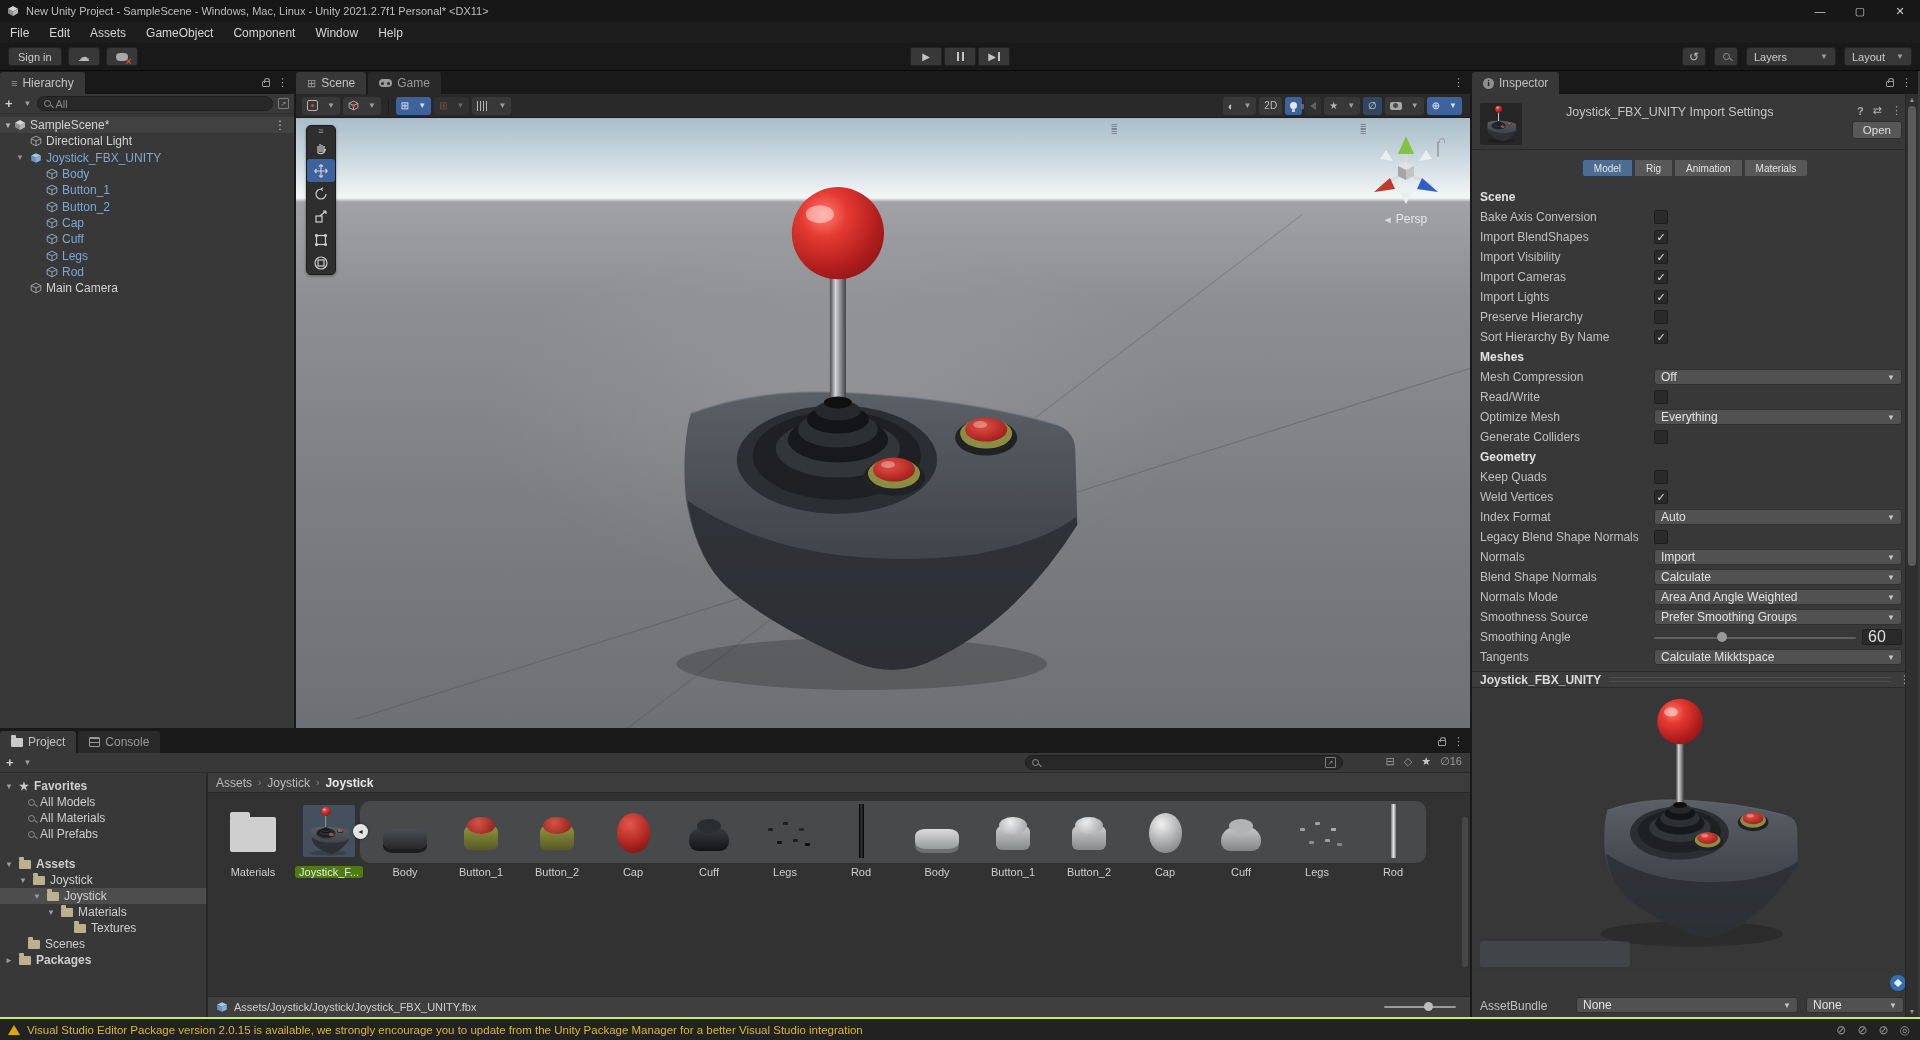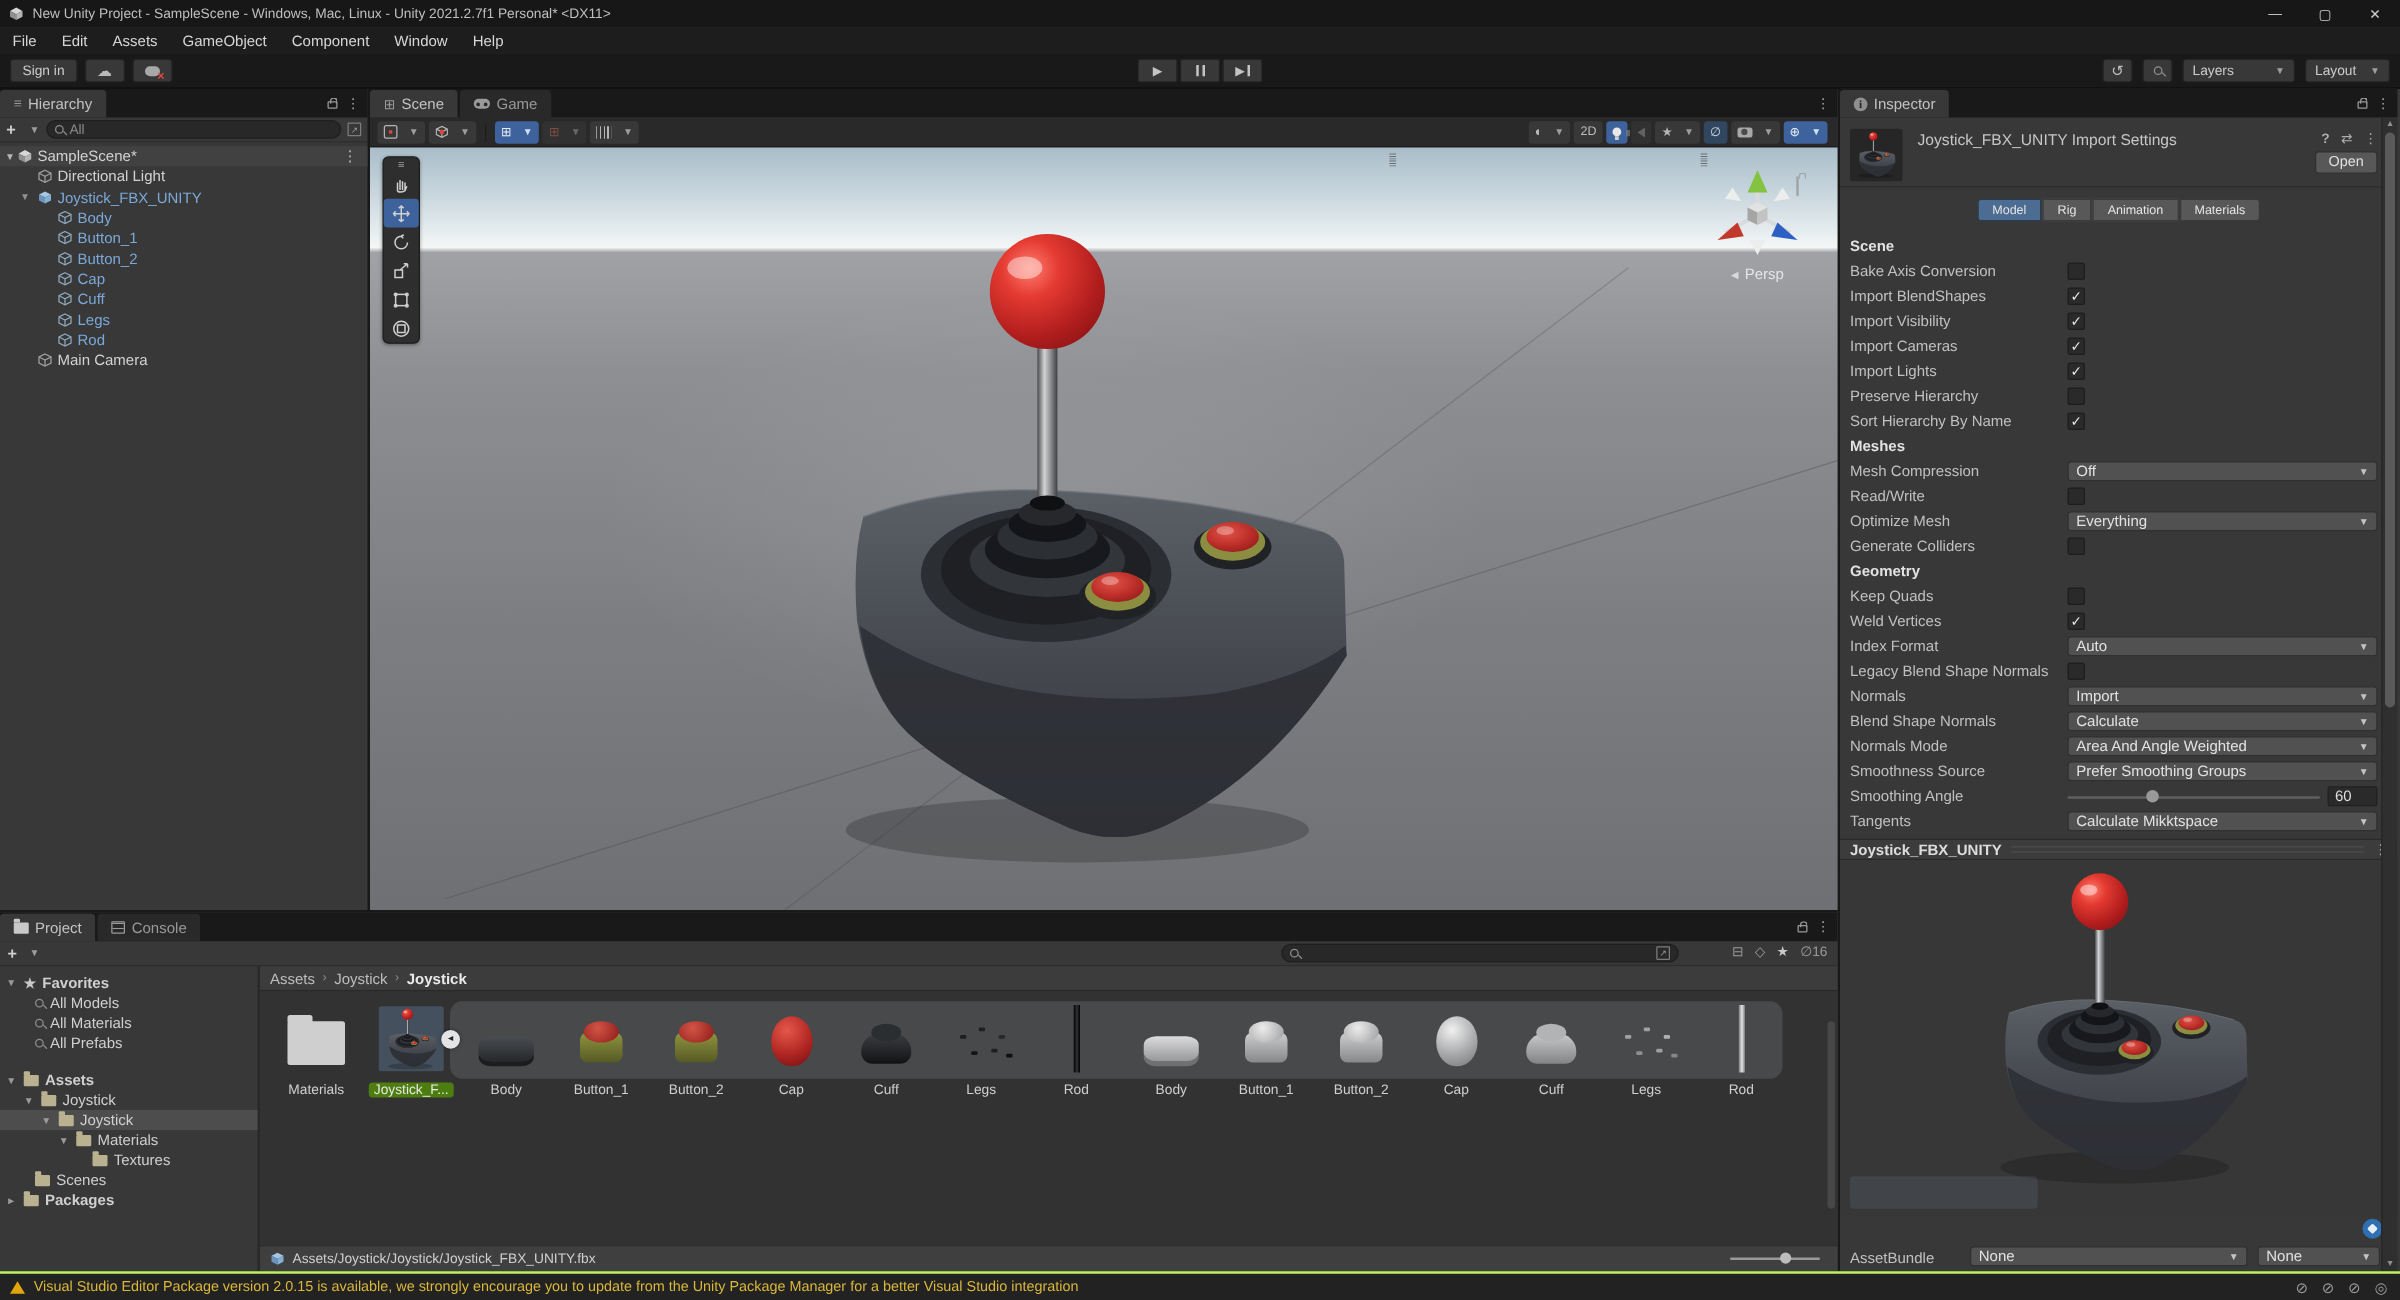--- a/index.html
+++ b/index.html
@@ -162,42 +162,42 @@
   .t-legs::before{content:"";position:absolute;width:5px;height:3px;border-radius:1px;left:6px;top:10px}
   .t-legs.dk::before{background:#1d1f21;box-shadow:15px -6px 0 #1d1f21,31px 0 0 #26282b,9px 13px 0 #131415,25px 11px 0 #1d1f21,37px 15px 0 #0e0f10}
   .t-legs.gy::before{background:#9fa0a2;box-shadow:15px -6px 0 #9fa0a2,31px 0 0 #aeafb1,9px 13px 0 #8e8f91,25px 11px 0 #9fa0a2,37px 15px 0 #86878a}
   .t-rod{width:5px;height:54px}
   .t-rod.dk{background:linear-gradient(90deg,#000,#303234,#000)}
   .t-rod.gy{background:linear-gradient(90deg,#77787a,#e5e5e6,#77787a)}
 
   
   .insp-header{padding:8px 10px 4px 8px;position:relative;border-bottom:1px solid #2a2a2a}
   .insp-thumb{position:absolute;left:8px;top:9px;width:42px;height:42px;background:#262626;border-radius:2px;display:flex;align-items:center;justify-content:center}
-  .insp-title{margin-left:54px;color:#c6c6c6;font-size:12.5px;padding-top:3px;width:290px}
+  .insp-title{margin-left:86px;color:#c6c6c6;font-size:12.5px;padding-top:3px;width:290px}
   .insp-hicons{position:absolute;right:16px;top:10px;display:flex;gap:9px;color:#aeaeae;font-size:11px;align-items:center}
   .openbtn{position:absolute;right:16px;top:27px;background:#585858;border:1px solid #303030;border-radius:3px;color:#e0e0e0;font-size:11.5px;padding:2px 10px}
   .insp-tabs{display:flex;justify-content:center;gap:1px;padding:9px 0 8px 0}
   .itab{background:#585858;color:#e4e4e4;font-size:10px;padding:2.5px 11px;border:1px solid #3a3a3a}
   .itab:first-child{border-radius:3px 0 0 3px}
   .itab:last-child{border-radius:0 3px 3px 0}
   .itab.active{background:#4c6c91;border-color:#2c3c50}
   .irows{padding:2px 16px 4px 8px}
   .irow{display:flex;align-items:center;height:20px}
   .ihead{font-weight:bold;color:#e2e2e2;font-size:12px}
   .ilab{width:174px;flex:none;color:#c0c0c0;font-size:12px;white-space:nowrap;overflow:hidden}
   .ifield{flex:1;height:16px;background:#2a2a2a;border:1px solid #212121;border-radius:2px;display:flex;align-items:center;padding:0 5px;color:#dedede;font-size:12px}
   .chk{width:14px;height:14px;background:#2a2a2a;border:1px solid #1d1d1d;border-radius:2px;flex:none;display:flex;align-items:center;justify-content:center;color:#e6e6e6;font-size:11px}
   .chk.on::after{content:"✓"}
   .inote{margin-left:9px;color:#c0c0c0;font-size:12px}
   .idrop{flex:1;height:16px;background:#515151;border:1px solid #303030;border-radius:3px;display:flex;align-items:center;padding:0 6px;color:#e2e2e2;font-size:12px;justify-content:space-between}
   .dcaret{font-size:8px;color:#c4c4c4}
   .islider{flex:1;height:16px;position:relative}
   .islider .trk{position:absolute;left:0;right:0;top:7.5px;height:2px;background:#5f5f5f;border-radius:1px}
   .islider .thb{position:absolute;left:31%;top:3px;width:10px;height:10px;border-radius:50%;background:#999}
-  .inum{width:40px;height:16px;margin-left:6px;background:#2a2a2a;border:1px solid #212121;border-radius:2px;color:#dedede;font-size:12px;display:flex;align-items:center;padding:0 5px}
+  .inum{width:40px;height:16px;margin-left:6px;background:#2a2a2a;border:1px solid #212121;border-radius:2px;color:#dedede;font-size:16px;display:flex;align-items:center;padding:0 5px}
   .insp-footer{height:17px;background:#3c3c3c;border-top:1px solid #2a2a2a;border-bottom:1px solid #2a2a2a;display:flex;align-items:center;padding:0 8px;gap:8px}
   .insp-footer .ft{font-weight:bold;color:#dcdcdc;font-size:12px;white-space:nowrap}
   .flines{flex:1;height:5px;border-top:1px solid #4c4c4c;border-bottom:1px solid #4c4c4c}
   .preview{flex:1;background:#373737;position:relative;display:flex;justify-content:center;overflow:hidden}
   .ghostbtn{position:absolute;left:8px;bottom:6px;width:150px;height:26px;border-radius:3px;background:rgba(110,135,160,.18)}
   .tagrow{height:20px;display:flex;justify-content:flex-end;align-items:center;padding-right:12px}
   .tagball{width:16px;height:16px;border-radius:50%;background:#2f6fb2;display:flex;align-items:center;justify-content:center}
   .tagball::after{content:"";width:6px;height:6px;background:#e8eef5;transform:rotate(45deg);border-radius:1px}
   .abrow{height:24px;display:flex;align-items:flex-end;padding:0 14px 4px 8px;gap:8px}
   .ablabel{width:88px;color:#c0c0c0;font-size:12px;flex:none}

